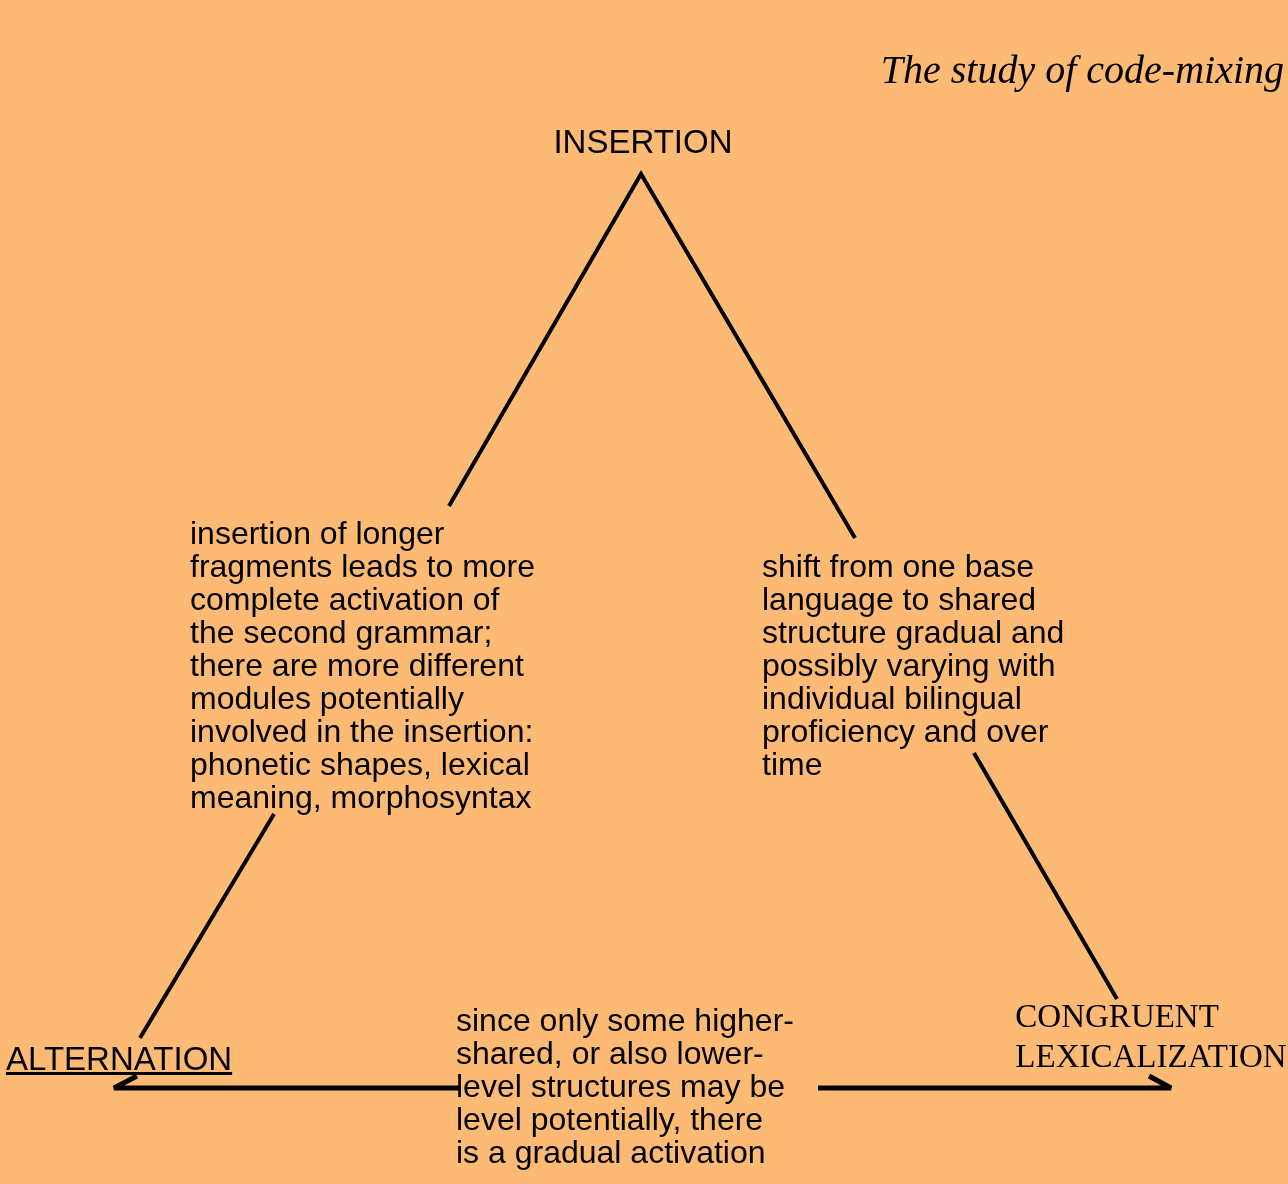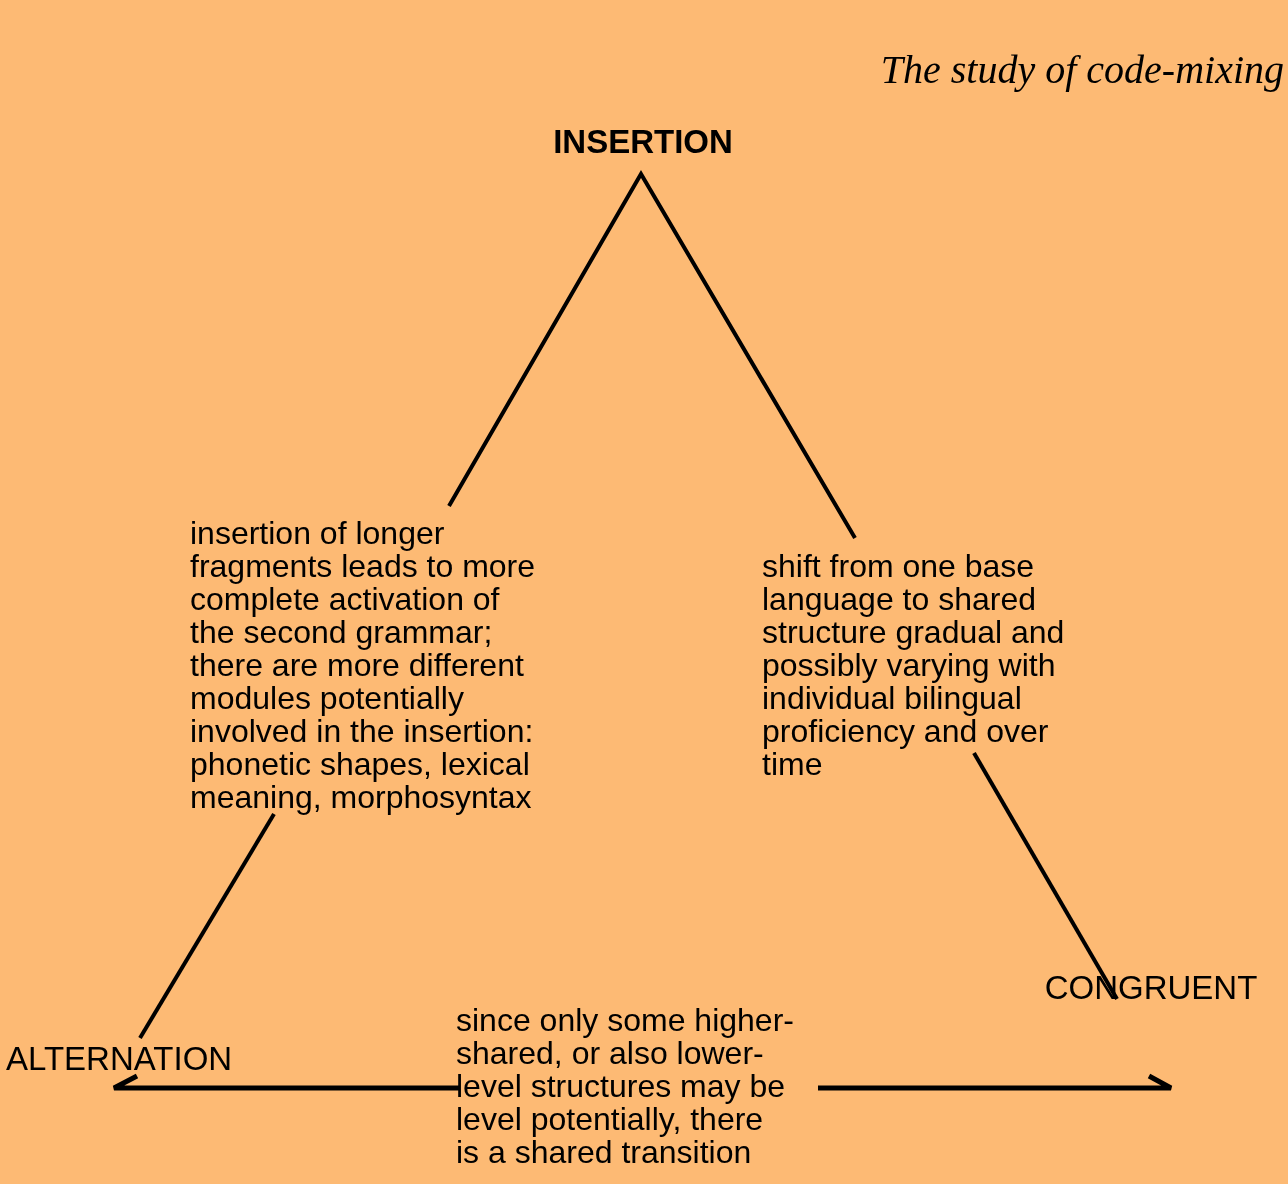--- a/index.html
+++ b/index.html
@@ -35,31 +35,32 @@
   .vertex {
     position: absolute;
     font-size: 33px;
     line-height: 33px;
     white-space: nowrap;
   }
   .vertex-top {
     left: 643px;
     top: 125px;
     transform: translateX(-50%);
-    font-weight: bold;
   }
   .vertex-bl {
     left: 6px;
     top: 1042px;
+    text-decoration: underline;
   }
   .vertex-br {
     left: 1151px;
-    top: 968px;
+    top: 996px;
     transform: translateX(-50%);
     line-height: 40px;
+    font-family: Liberation Serif, serif;
   }
   .ann {
     position: absolute;
     font-size: 32px;
     line-height: 33px;
     white-space: nowrap;
   }
   .ann-left   { left: 190px; top: 517px; }
   .ann-right  { left: 762px; top: 550px; }
   .ann-bottom { left: 456px; top: 1004px; }
@@ -78,20 +79,21 @@
     <path d="M137 1076 L114 1088 L460 1088" stroke-width="5"></path>
     <path d="M1149 1076 L1171 1088 L818 1088" stroke-width="5"></path>
   </svg>
 
   <div class="vertex vertex-top">INSERTION</div>
 
   <div class="vertex vertex-bl">ALTERNATION</div>
 
   <div class="vertex vertex-br">
     <div>CONGRUENT</div>
+    <div>LEXICALIZATION</div>
   </div>
 
   <div class="ann ann-left">
     <div>insertion of longer</div>
     <div>fragments leads to more</div>
     <div>complete activation of</div>
     <div>the second grammar;</div>
     <div>there are more different</div>
     <div>modules potentially</div>
     <div>involved in the insertion:</div>
@@ -107,16 +109,16 @@
     <div>individual bilingual</div>
     <div>proficiency and over</div>
     <div>time</div>
   </div>
 
   <div class="ann ann-bottom">
     <div>since only some higher-</div>
     <div>shared, or also lower-</div>
     <div>level structures may be</div>
     <div>level potentially, there</div>
-    <div>is a shared transition</div>
+    <div>is a gradual activation</div>
   </div>
 
 </div>
 
 </body></html>

